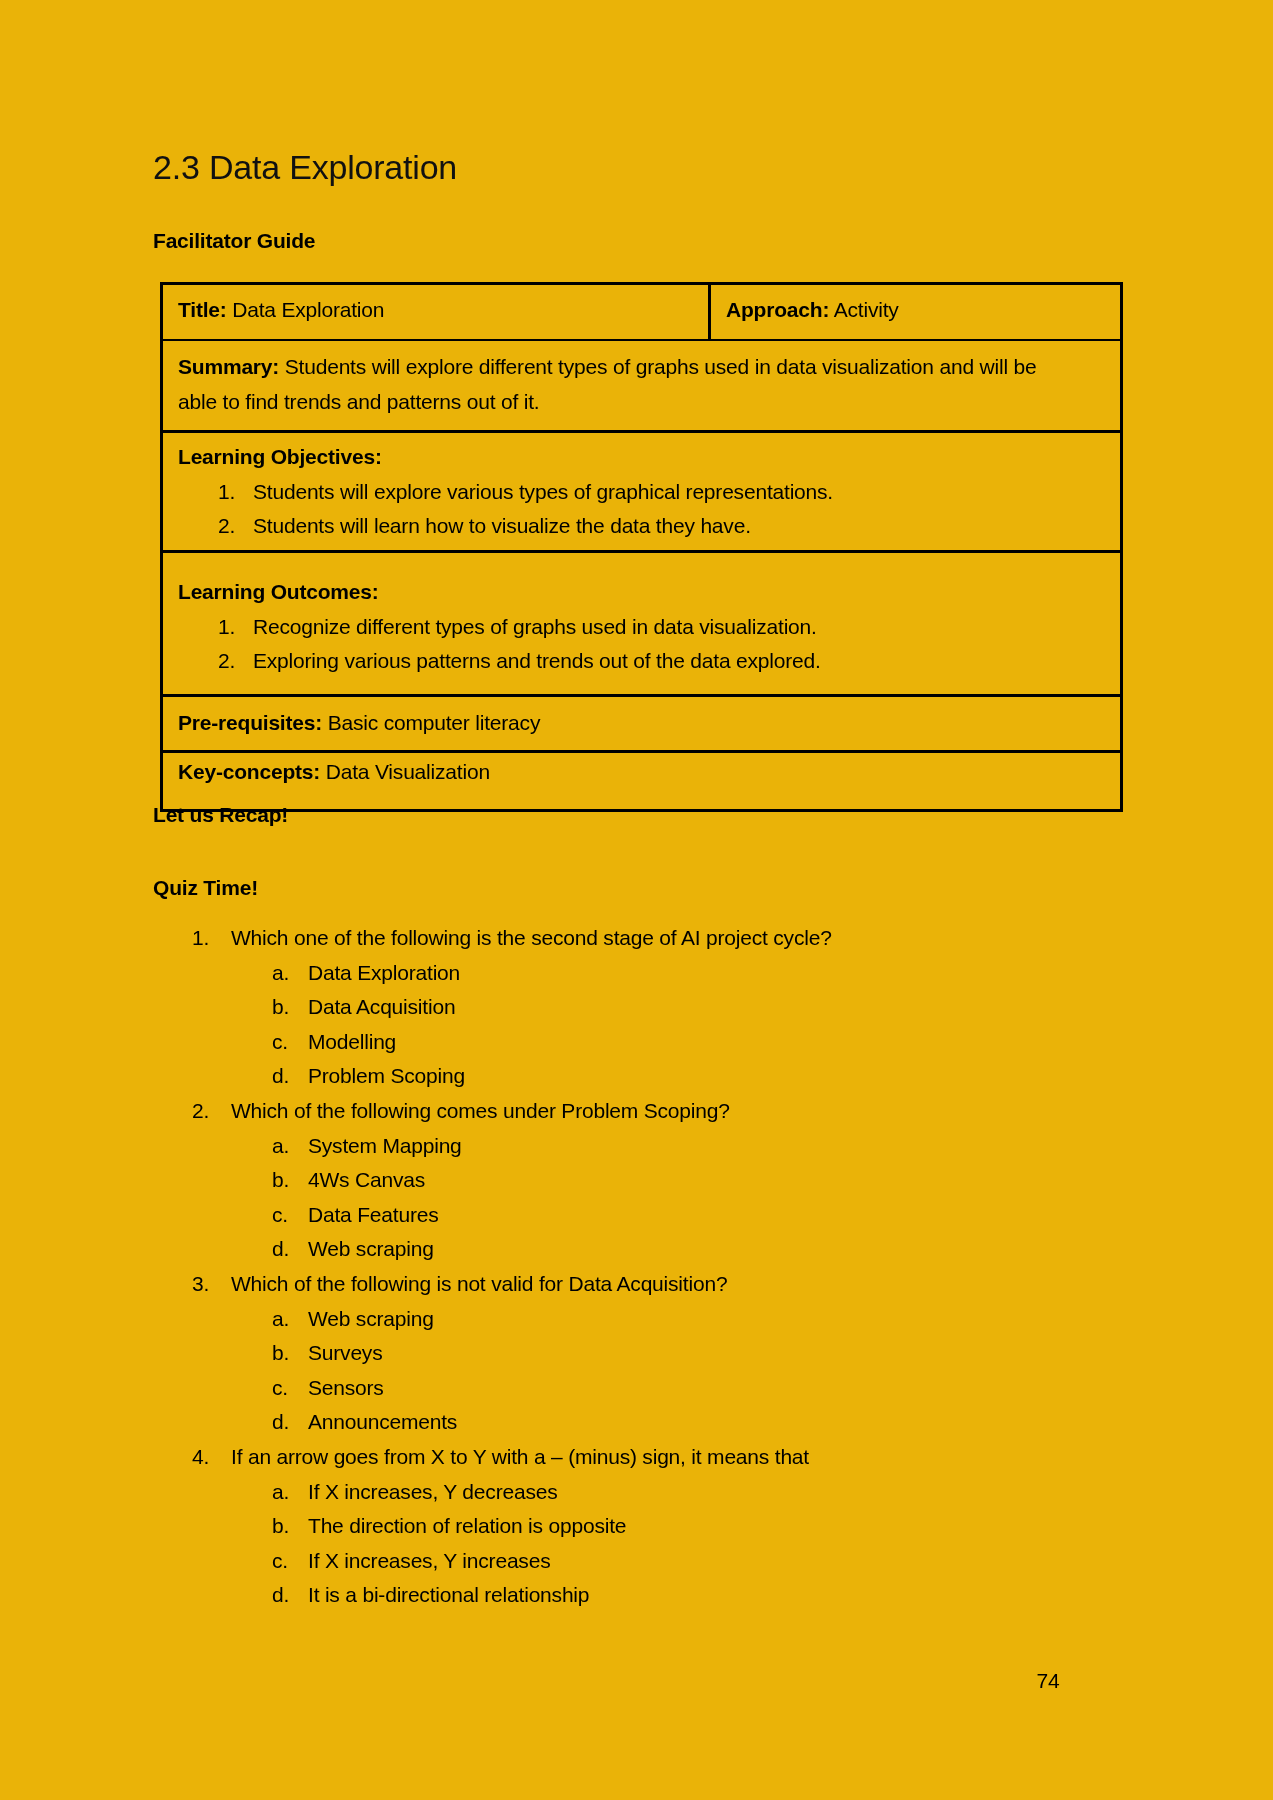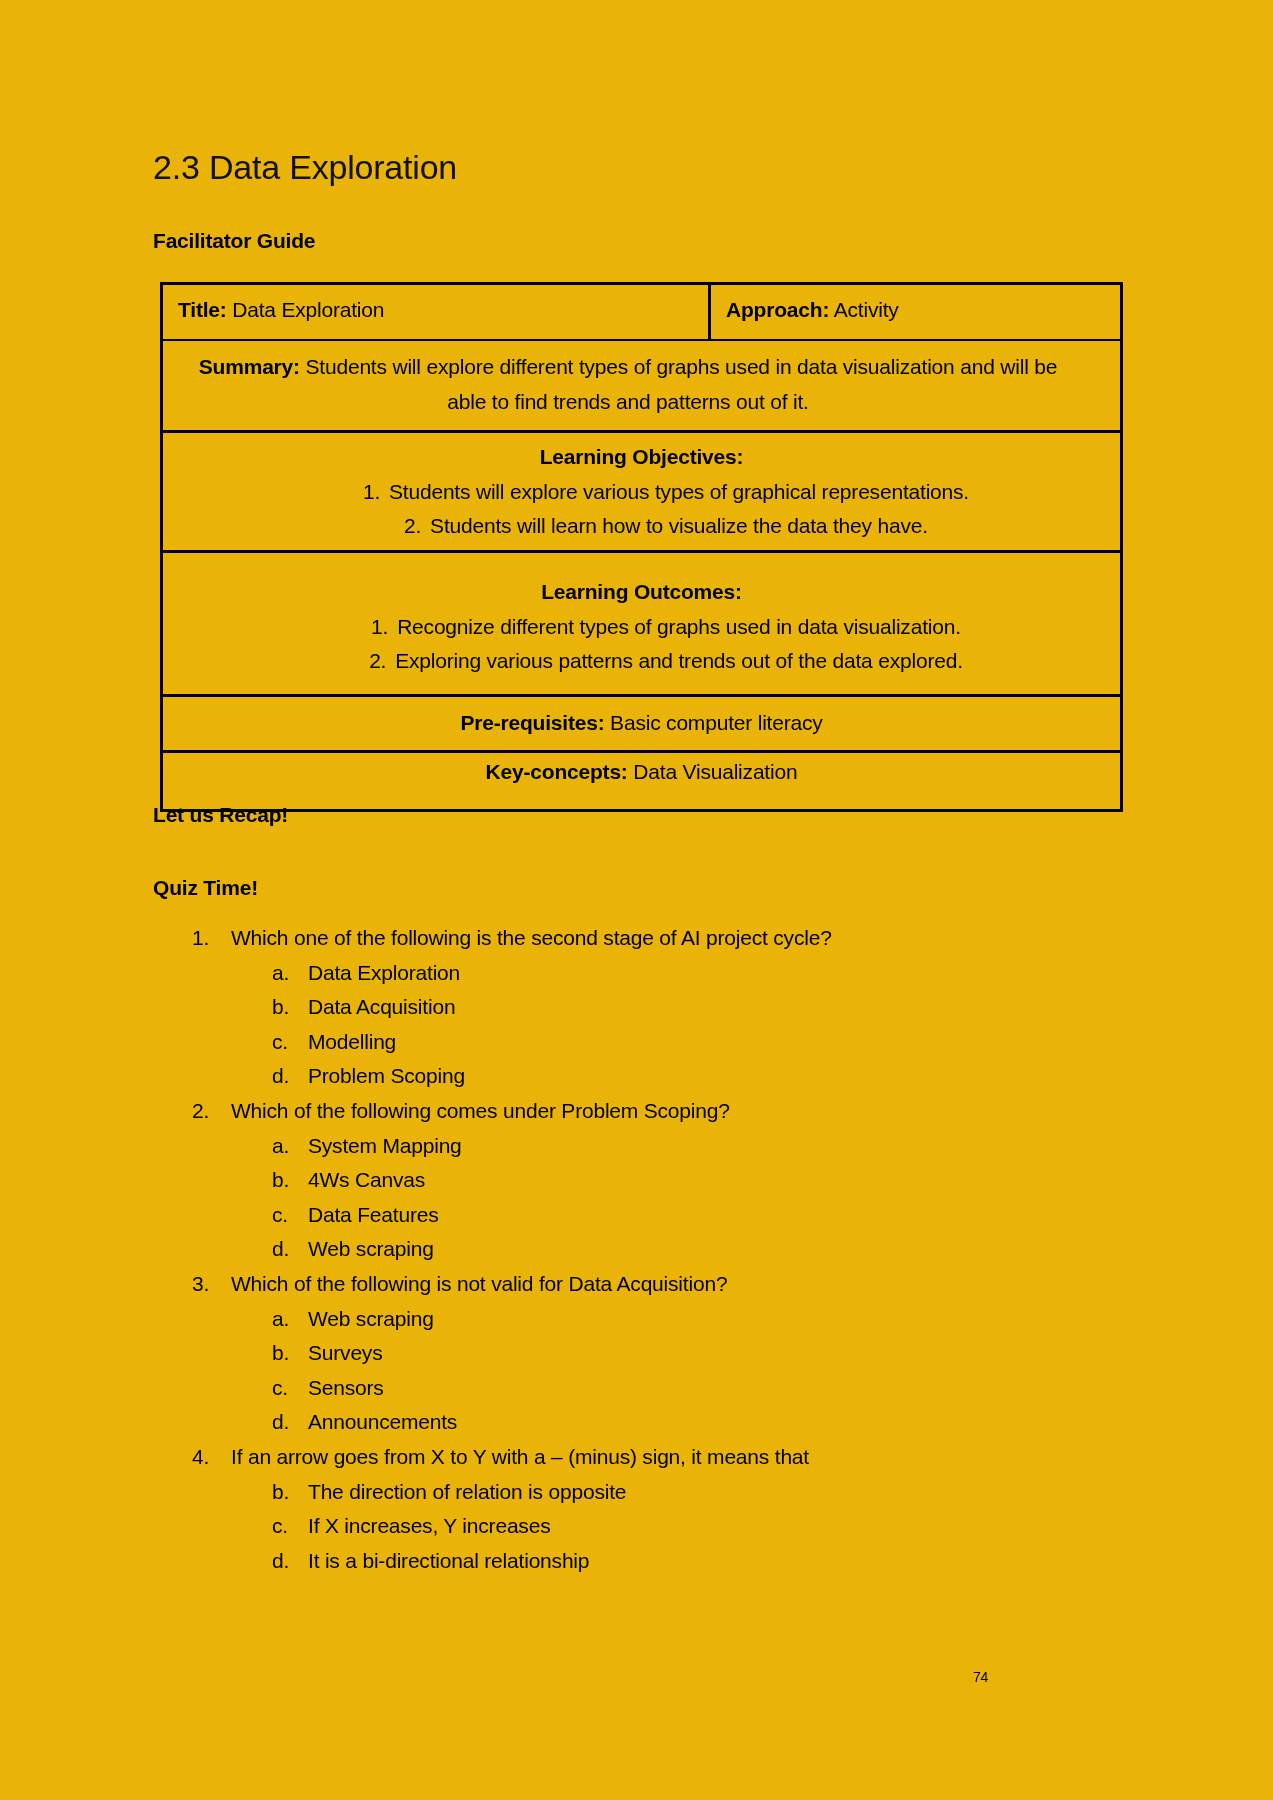--- a/index.html
+++ b/index.html
@@ -31,21 +31,21 @@
   .info-table{
     position:absolute;
     left:160px;
     top:282px;
     width:963px;
     border:3px solid #000;
     box-sizing:border-box;
     font-size:21px;
     line-height:34.6px;
   }
-  .trow{box-sizing:border-box;padding:0 15px;text-align:center;}
+  .trow{box-sizing:border-box;padding:0 15px;}
   .b{font-weight:700;}
   .r1{height:54px;border-bottom:2px solid #000;display:flex;padding:0;}
   .r1 .c1{width:548px;border-right:3px solid #000;box-sizing:border-box;padding:8px 15px 0 15px;}
   .r1 .c2{flex:1;box-sizing:border-box;padding:8px 15px 0 15px;}
   .r2{height:92px;border-bottom:3px solid #000;padding-top:9px;}
   .r2 .wrap{max-width:900px;}
   .r3{height:120px;border-bottom:3px solid #000;padding-top:7px;}
   .r4{height:144px;border-bottom:3px solid #000;padding-top:22px;}
   .r5{height:56px;border-bottom:3px solid #000;padding-top:9px;}
   .r6{height:56px;padding-top:2px;}
@@ -73,22 +73,22 @@
     width:1000px;
   }
   .qline{white-space:nowrap;}
   .qnum{display:inline-block;margin-left:39px;width:39px;}
   .olet{display:inline-block;margin-left:119px;width:36px;}
   .page-number{
     position:absolute;
     top:1669px;
     left:973px;
     width:150px;
-    text-align:left;
-    font-size:14px;
+    text-align:center;
+    font-size:21px;
   }
 </style>
 </head>
 <body>
 
 <div class="page">
 
   <div class="doc-title">2.3 Data Exploration</div>
   <div class="subheading">Facilitator Guide</div>
 
@@ -194,20 +194,23 @@
       <span class="olet">c.</span><span>Sensors</span>
     </div>
     <div class="qline">
       <span class="olet">d.</span><span>Announcements</span>
     </div>
 
     <div class="qline">
       <span class="qnum">4.</span><span>If an arrow goes from X to Y with a – (minus) sign, it means that</span>
     </div>
     <div class="qline">
+      <span class="olet">a.</span><span>If X increases, Y decreases</span>
+    </div>
+    <div class="qline">
       <span class="olet">b.</span><span>The direction of relation is opposite</span>
     </div>
     <div class="qline">
       <span class="olet">c.</span><span>If X increases, Y increases</span>
     </div>
     <div class="qline">
       <span class="olet">d.</span><span>It is a bi-directional relationship</span>
     </div>
 
   </div>

